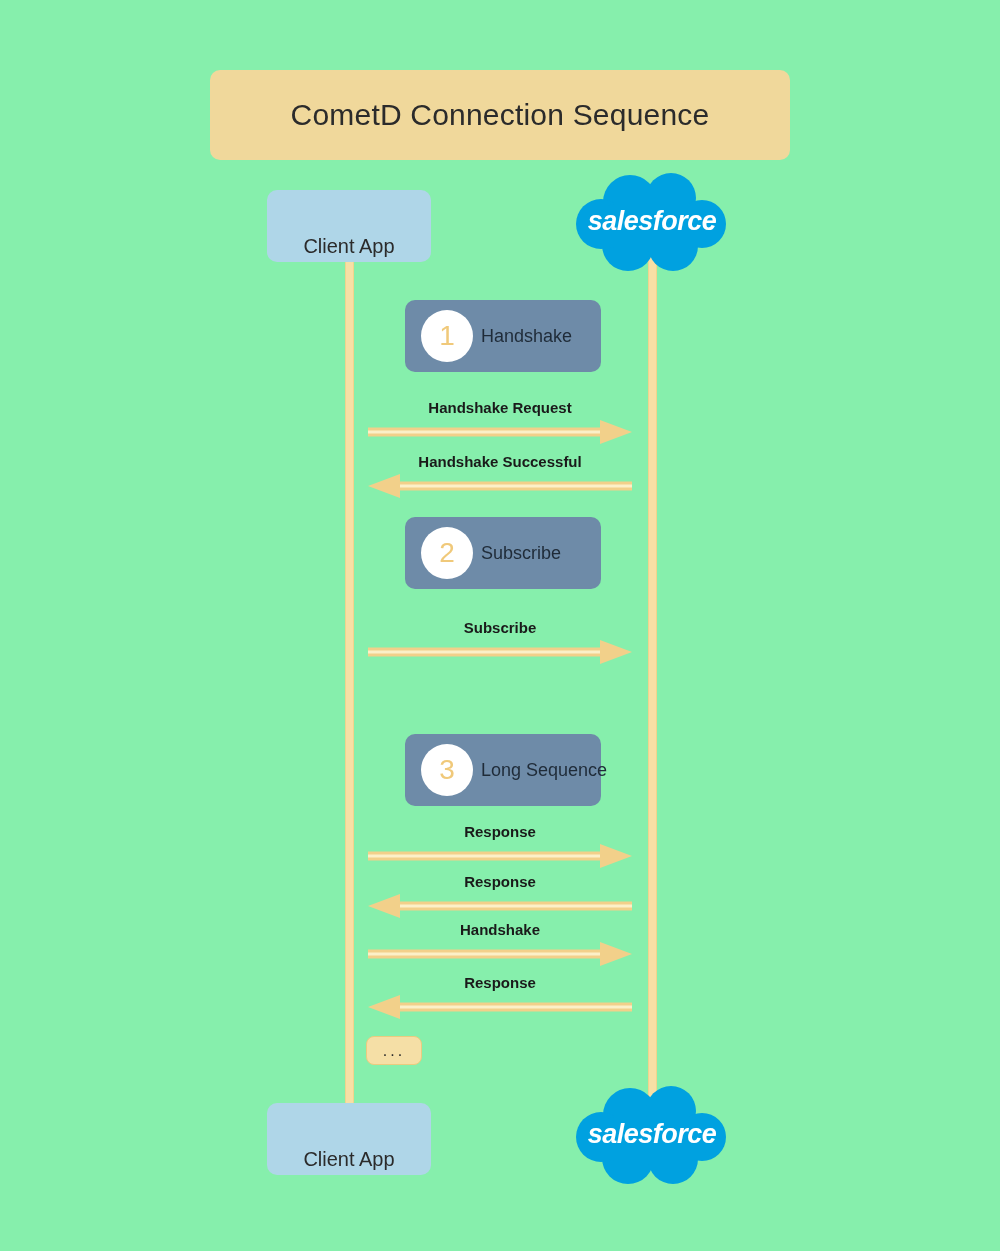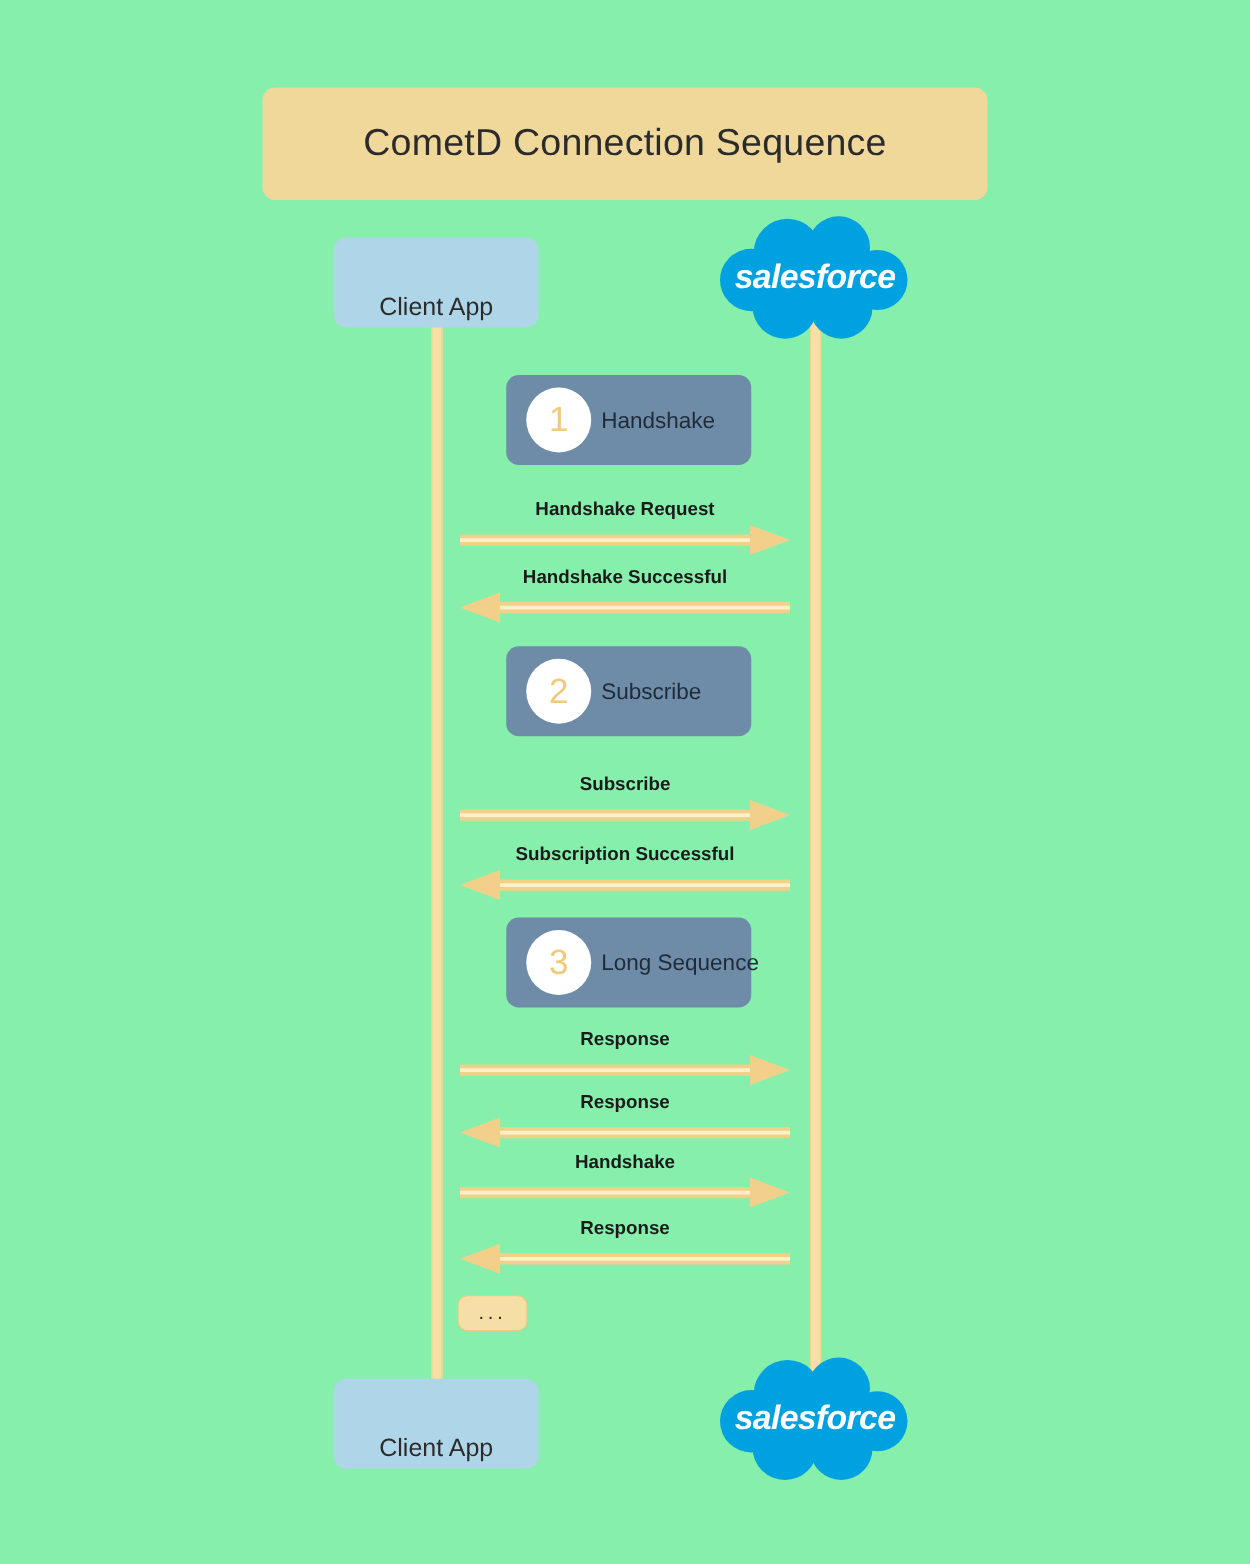--- a/index.html
+++ b/index.html
@@ -222,28 +222,20 @@
 
   <div class="msg" style="top:619px;">
     <div class="msg-label">Subscribe</div>
     <svg viewBox="0 0 268 26" xmlns="http://www.w3.org/2000/svg">
       <line x1="2" y1="13" x2="236" y2="13" stroke="#F2D08A" stroke-width="9"></line>
       <line x1="2" y1="13" x2="236" y2="13" stroke="#FBF0C8" stroke-width="3"></line>
       <polygon points="234,1 266,13 234,25" fill="#F2D08A"></polygon>
     </svg>
   </div>
 
-  <div class="msg" style="top:675px;">
-    <div class="msg-label">Subscription Successful</div>
-    <svg viewBox="0 0 268 26" xmlns="http://www.w3.org/2000/svg">
-      <line x1="32" y1="13" x2="266" y2="13" stroke="#F2D08A" stroke-width="9"></line>
-      <line x1="32" y1="13" x2="266" y2="13" stroke="#FBF0C8" stroke-width="3"></line>
-      <polygon points="34,1 2,13 34,25" fill="#F2D08A"></polygon>
-    </svg>
-  </div>
 
   <div class="step-box" style="top:734px;">
     <div class="step-circle">
       <span class="step-num">3</span>
     </div>
     <span class="step-label">Long Sequence</span>
   </div>
 
   <div class="msg" style="top:823px;">
     <div class="msg-label">Response</div>

